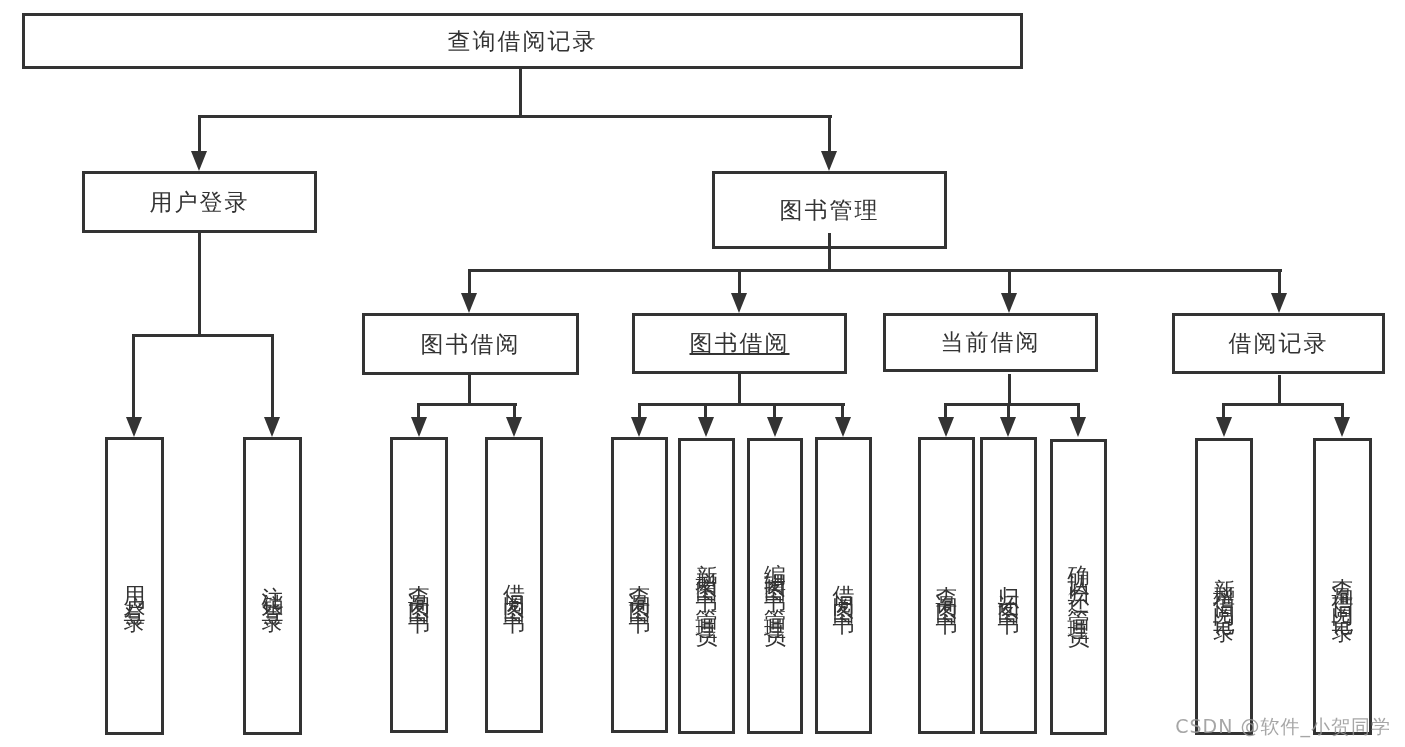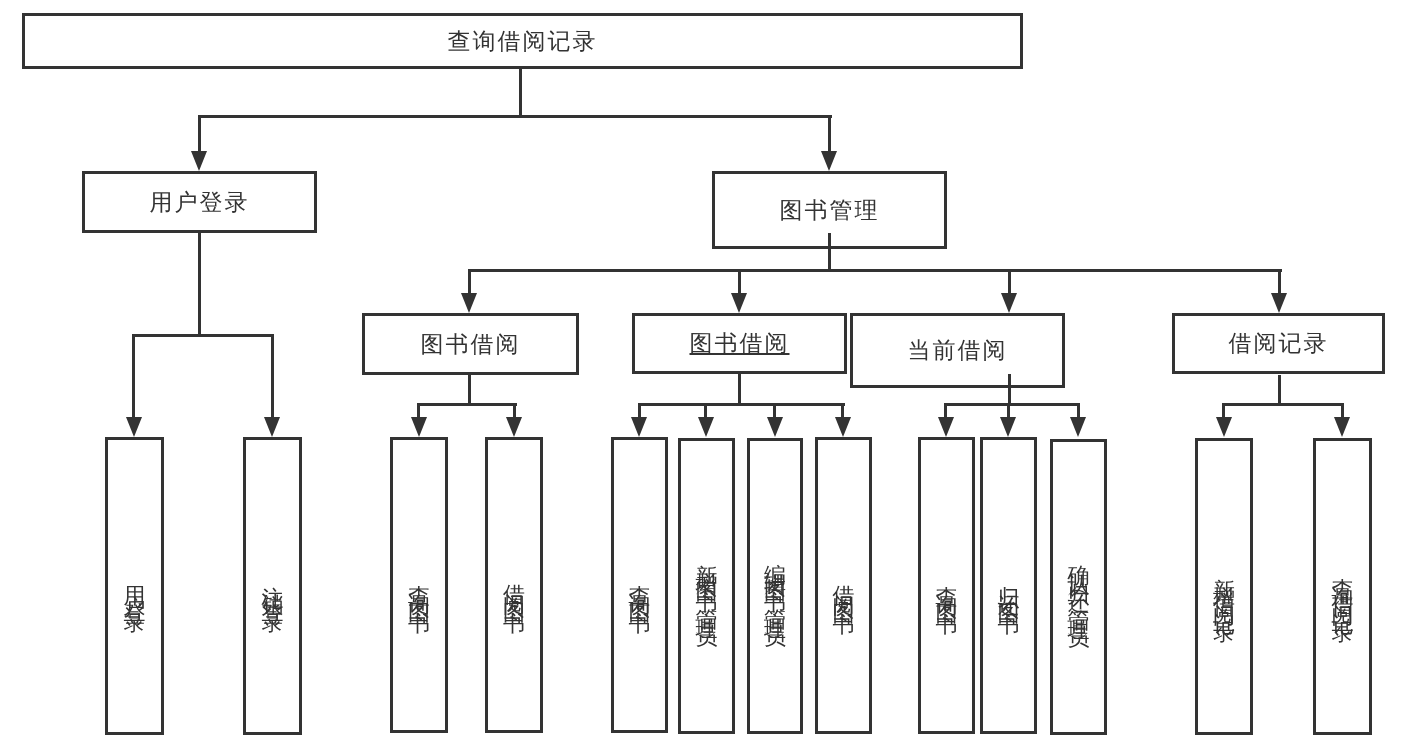--- a/index.html
+++ b/index.html
@@ -68,21 +68,21 @@
   <div class="arrow" style="left:1001px;top:293px;"></div>
   <div class="vline" style="left:1278px;top:269px;height:26px;"></div>
   <div class="arrow" style="left:1271px;top:293px;"></div>
 
   <div class="node hnode" style="left:362px;top:313px;width:217px;height:62px;">
     <span class="label">图书借阅</span>
   </div>
   <div class="node hnode" style="left:632px;top:313px;width:215px;height:61px;text-decoration:underline;">
     <span class="label">图书借阅</span>
   </div>
-  <div class="node hnode" style="left:850px;top:313px;width:215px;height:75px;">
+  <div class="node hnode" style="left:883px;top:313px;width:215px;height:59px;">
     <span class="label">当前借阅</span>
   </div>
   <div class="node hnode" style="left:1172px;top:313px;width:213px;height:61px;">
     <span class="label">借阅记录</span>
   </div>
 
   <div class="vline" style="left:468px;top:375px;height:31px;"></div>
   <div class="hline" style="left:417px;top:403px;width:100px;"></div>
   <div class="vline" style="left:417px;top:403px;height:16px;"></div>
   <div class="arrow" style="left:411px;top:417px;"></div>
@@ -153,14 +153,15 @@
     <span class="label">确认归还（管理员）</span>
   </div>
 
   <div class="node vnode" style="left:1195px;top:438px;width:58px;height:297px;">
     <span class="label">新增借阅记录</span>
   </div>
   <div class="node vnode" style="left:1313px;top:438px;width:59px;height:297px;">
     <span class="label">查询借阅记录</span>
   </div>
 
+  <div class="watermark">CSDN @软件_小贺同学</div>
 
 </div>
 
 </body></html>

